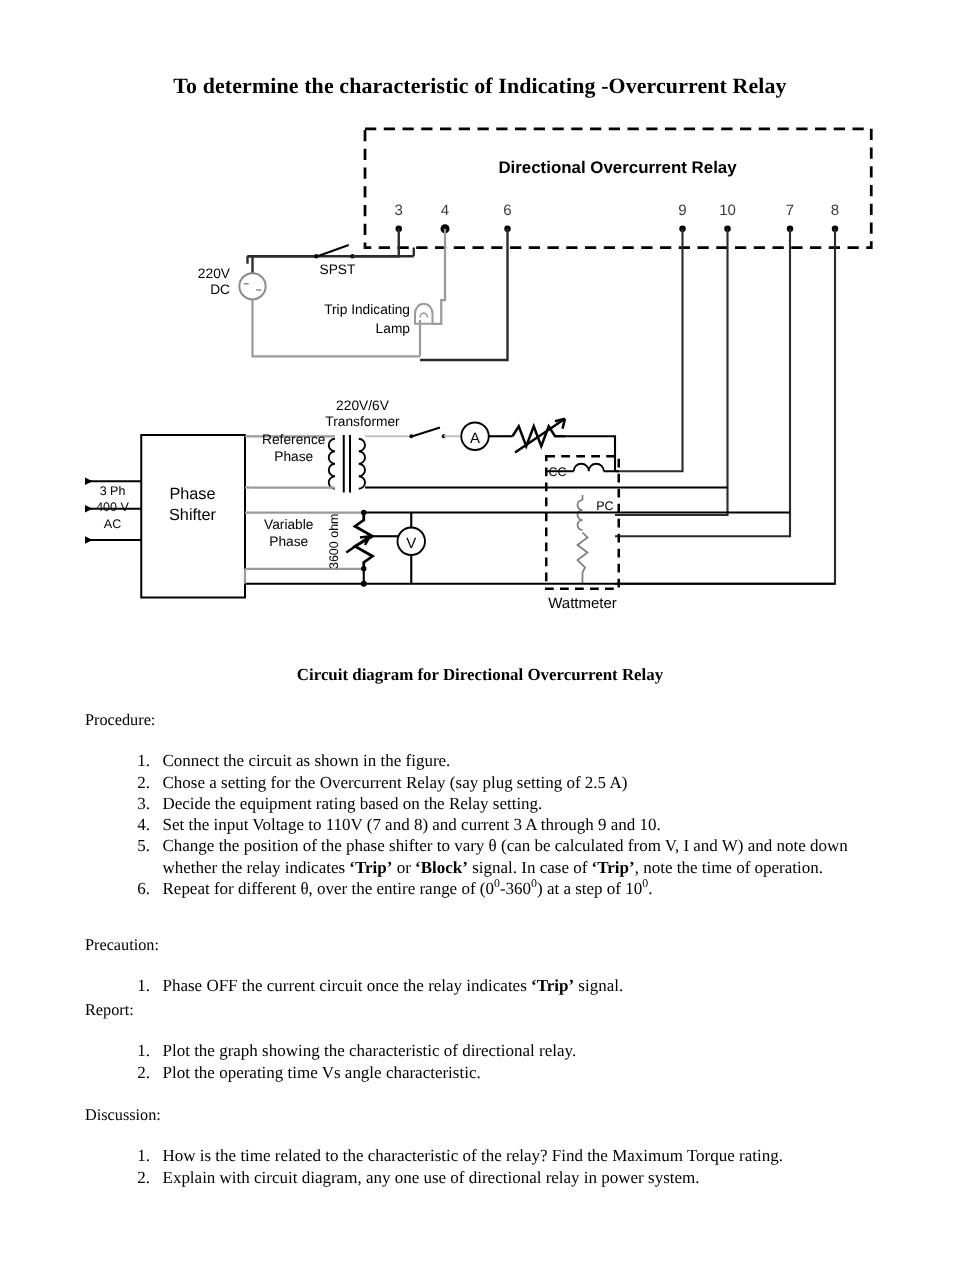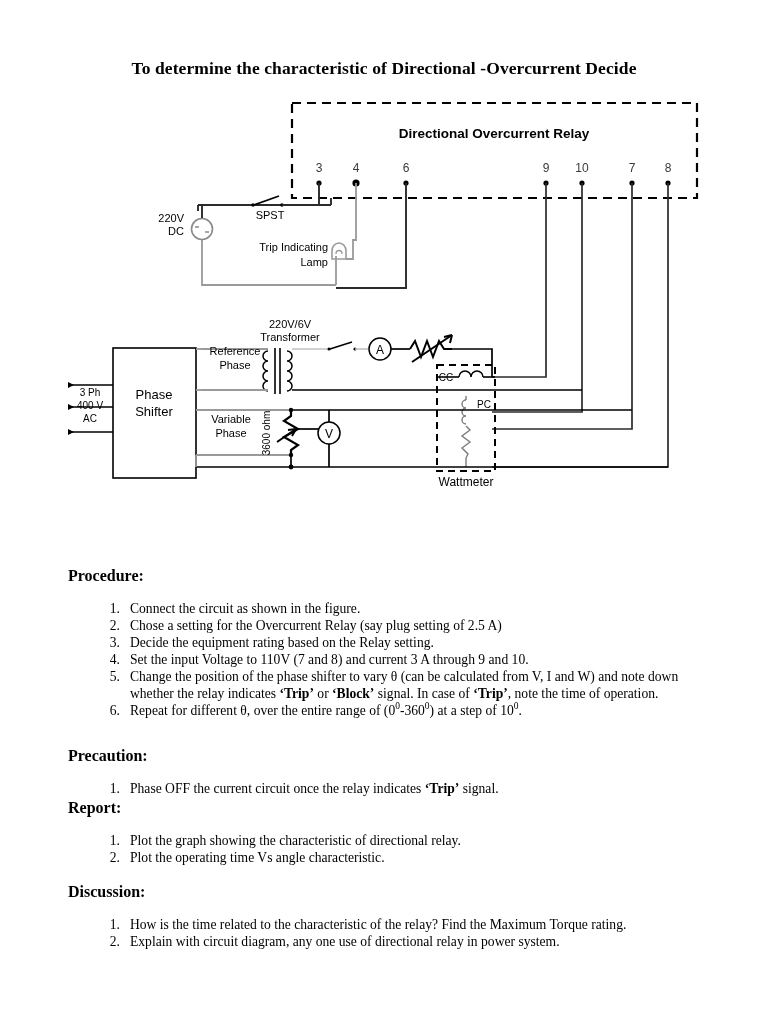--- a/index.html
+++ b/index.html
@@ -57,22 +57,22 @@
   
   .section {
     position: absolute;
     left: 68px;
     width: 634px;
     font-family: "Liberation Serif", serif;
     font-size: 13.6px;
     line-height: 16.6px;
   }
   .section-head {
-    font-weight: bold;
-    font-size: 16px;
+    font-weight: normal;
+    font-size: 13px;
     margin: 0 0 1px 0;
   }
   ol.steps {
     margin: 16px;
     padding: 0 0 0 16px;
     list-style: none;
     counter-reset: stepc;
   }
   ol.steps > li {
     counter-increment: stepc;
@@ -120,21 +120,21 @@
     font-family: "Liberation Sans", sans-serif;
     font-size: 12px;
     fill: #000000;
   }
 </style>
 </head>
 <body>
 
 <div class="page">
 
-  <div class="doc-title">To determine the characteristic of Directional -Overcurrent Decide</div>
+  <div class="doc-title">To determine the characteristic of Indicating -Overcurrent Relay</div>
 
   <div class="figure">
     <svg width="768" height="420" viewBox="0 0 768 420">
 
       <rect x="292" y="7" width="405" height="95" fill="none" stroke="#000000" stroke-width="2.2" stroke-dasharray="9,6"></rect>
 
       <text class="relay-title" x="494" y="42" text-anchor="middle">Directional Overcurrent Relay</text>
 
       <text class="term" x="319" y="76" text-anchor="middle">3</text>
       <text class="term" x="356" y="76" text-anchor="middle">4</text>
@@ -292,20 +292,21 @@
       <path d="M329 348 L329 371" fill="none" stroke="#000000" stroke-width="1.7"></path>
 
       <path d="M196 371 L668 371" fill="none" stroke="#000000" stroke-width="1.7"></path>
       <path d="M196 359 L196 371" fill="none" stroke="#9a9a9a" stroke-width="1.8"></path>
       <path d="M291 359 L291 371" fill="none" stroke="#000000" stroke-width="1.7"></path>
       <circle cx="291" cy="371" r="2.4" fill="#000"></circle>
 
     </svg>
   </div>
 
+  <div class="fig-caption">Circuit diagram for Directional Overcurrent Relay</div>
 
   <div class="section" style="top:568px;">
     <div class="section-head">Procedure:</div>
     <ol class="steps">
       <li>
         <span>Connect the circuit as shown in the figure.</span>
       </li>
       <li>
         <span>Chose a setting for the Overcurrent Relay (say plug setting of 2.5 A)</span>
       </li>

